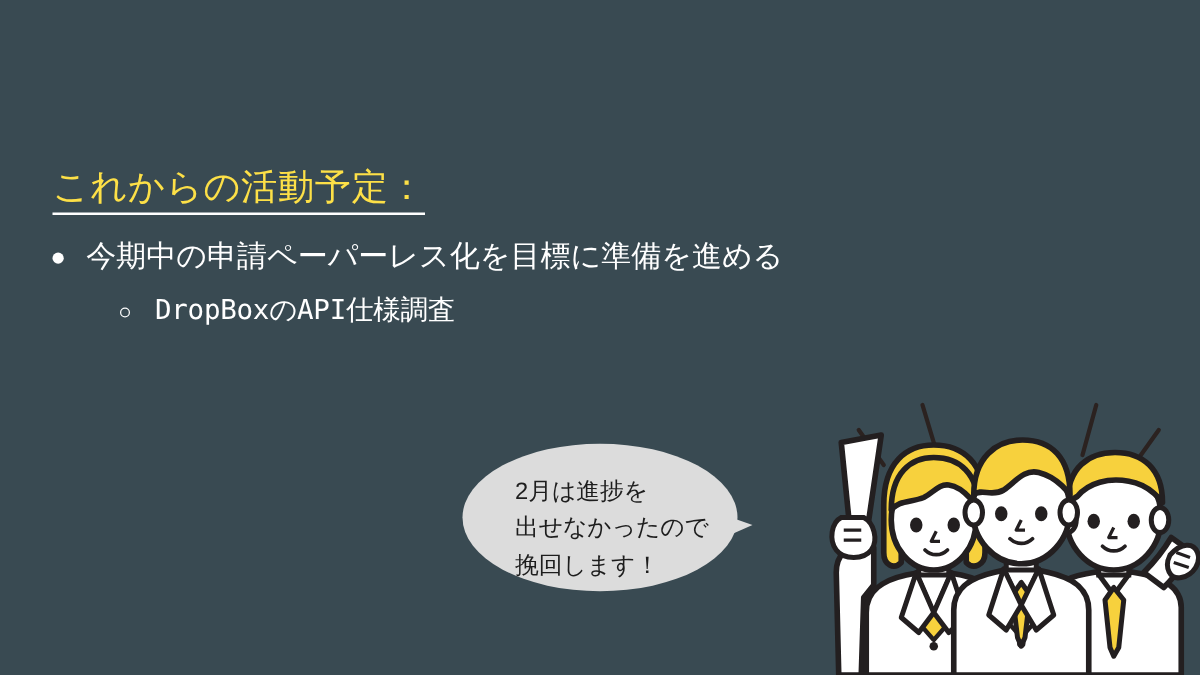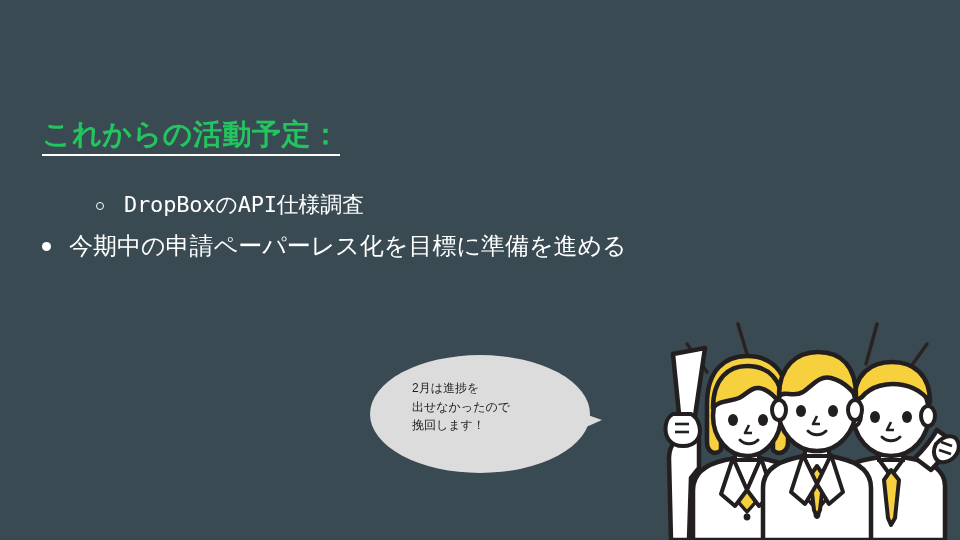--- a/index.html
+++ b/index.html
@@ -18,24 +18,24 @@
     width: 960px;
     height: 540px;
     background: #394a52;
     overflow: hidden;
   }
 
   
   #title {
     position: absolute;
     left: 42px;
-    top: 118px;
+    top: 134px;
     font-size: 29px;
-    font-weight: bold;
-    color: #22c55e;
+    font-weight: normal;
+    color: #fde047;
     letter-spacing: 0.5px;
     white-space: nowrap;
     border-bottom: 2.5px solid #ffffff;
     padding-bottom: 3px;
     line-height: 1.15;
   }
 
   
   #bullets {
     position: absolute;
@@ -110,21 +110,21 @@
     position: absolute;
     left: 0;
     top: 0;
     overflow: visible;
   }
 
   #bubble-text {
     position: absolute;
     left: 42px;
     top: 24px;
-    font-size: 12px;
+    font-size: 19px;
     line-height: 1.55;
     color: #1d1d1d;
     white-space: pre-line;
     font-family: "Liberation Sans", "DejaVu Sans", sans-serif;
   }
 
   
   #illustration {
     position: absolute;
     left: 655px;
@@ -136,28 +136,28 @@
 </style>
 </head>
 <body>
 
 <div id="slide">
 
   <div id="title">これからの活動予定：</div>
 
   <div id="bullets">
 
+    <div class="bullet-row level-1">
+      <span class="marker filled"></span>
+      <span class="bullet-text">今期中の申請ペーパーレス化を目標に準備を進める</span>
+    </div>
+
     <div class="bullet-row level-2">
       <span class="marker hollow"></span>
       <span class="bullet-text">DropBoxのAPI仕様調査</span>
-    </div>
-
-    <div class="bullet-row level-1">
-      <span class="marker filled"></span>
-      <span class="bullet-text">今期中の申請ペーパーレス化を目標に準備を進める</span>
     </div>
 
 
   </div>
 
   <div id="speech-bubble">
     <svg width="260" height="120" viewBox="0 0 260 120">
       <path d="M232 65 L195 52 L198 80 Z" fill="#dcdcdc"></path>
       <ellipse cx="110" cy="59" rx="110" ry="59" fill="#dcdcdc"></ellipse>
     </svg>

